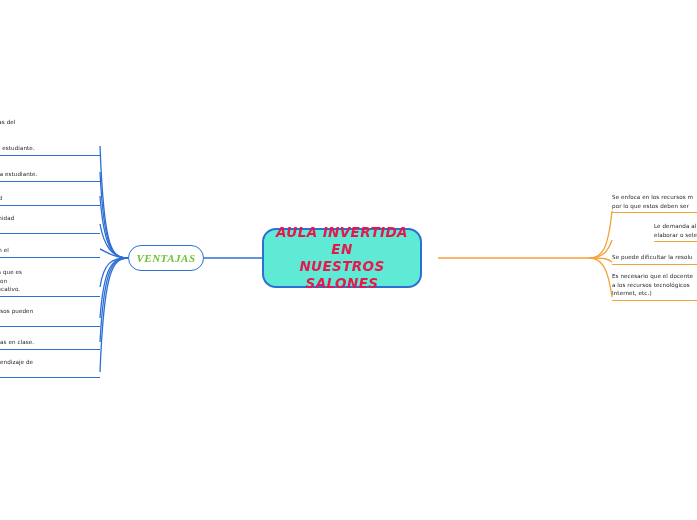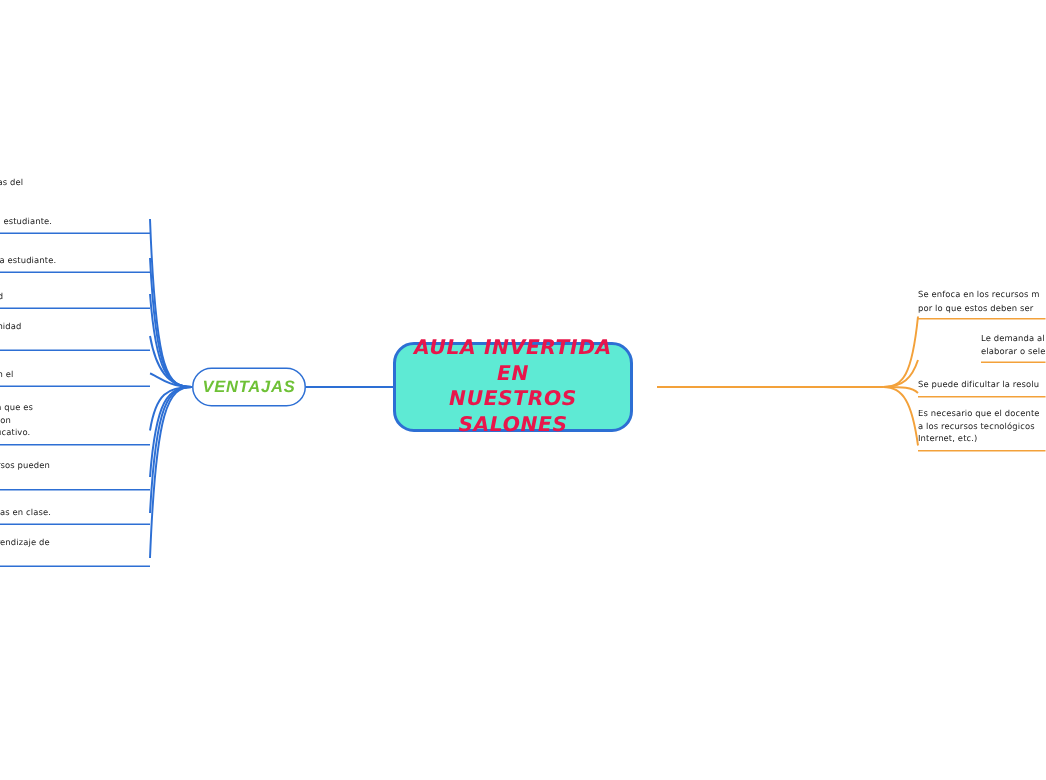--- a/index.html
+++ b/index.html
@@ -77,21 +77,21 @@
     border: 1.8px solid #2d6fd4;
   }
   .branch-desventajas {
     left: 492px;
     top: 245px;
     width: 97px;
     height: 26px;
     border: 1.8px solid #f3a13a;
   }
   .branch-label {
-    font-family: Liberation Sans, sans-serif;
+    font-family: Liberation Serif, serif;
     font-weight: bold;
     font-style: italic;
     font-size: 11px;
     letter-spacing: 0.5px;
     white-space: nowrap;
   }
   .branch-ventajas .branch-label { color: #6ec136; }
   .branch-desventajas .branch-label { color: #3aada0; }
 
   

